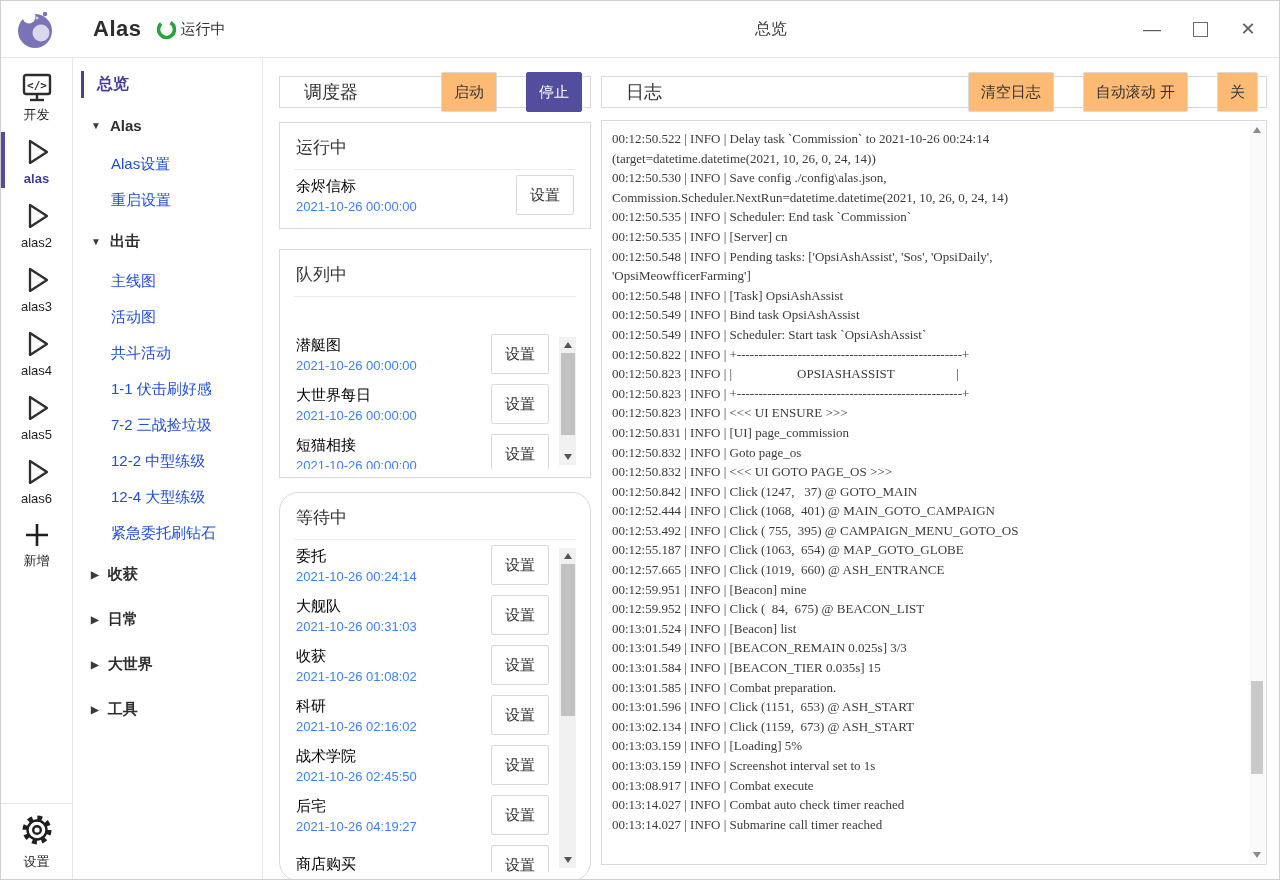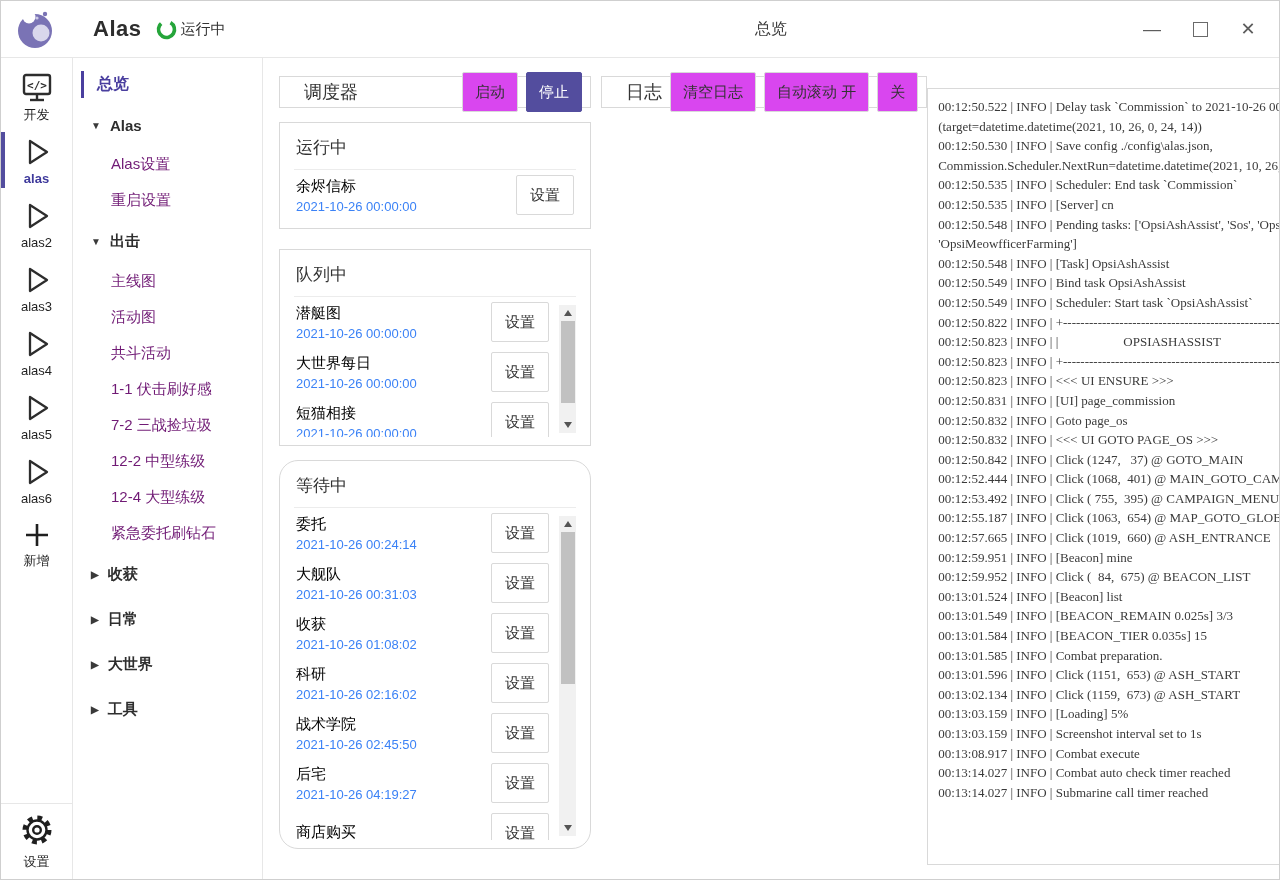--- a/index.html
+++ b/index.html
@@ -25,38 +25,38 @@
   .rail-item svg{display:block;}
   .rail-label{font-size:13px;color:#1f1f1f;margin-top:3px;line-height:15px;}
   .rail-item.active:before{content:"";position:absolute;left:0;top:4px;bottom:4px;width:4px;background:#534d9e;}
   .rail-item.active .rail-label{color:#3f3a9c;font-weight:bold;}
   .rail-bottom{position:absolute;bottom:0;left:0;right:0;border-top:1px solid #e7e7e7;display:flex;flex-direction:column;align-items:center;padding:9px 0 10px;cursor:pointer;}
   
   .menu{width:190px;flex:none;border-right:1px solid #e7e7e7;padding-top:13px;box-sizing:border-box;overflow:hidden;}
   .m-active{border-left:3px solid #4a3f9f;margin:0 0 6px 8px;padding:3px 0 3px 13px;color:#4a3f9f;font-weight:bold;font-size:16px;cursor:pointer;}
   .m-group{display:flex;align-items:center;padding:13px 0 13px 18px;font-weight:bold;font-size:15px;color:#2e2e2e;cursor:pointer;}
   .m-group .arrow{font-size:10px;margin-right:9px;color:#3a3a3a;}
-  .m-sub{padding:8px 0 9px 38px;font-size:15px;color:#701a75;cursor:pointer;}
+  .m-sub{padding:8px 0 9px 38px;font-size:15px;color:#1d4ed8;cursor:pointer;}
   
   .main{flex:1;display:flex;padding:18px 12px 14px 16px;gap:10px;min-width:0;box-sizing:border-box;}
   .col-left{width:312px;flex:none;display:flex;flex-direction:column;}
-  .col-right{flex:1;display:flex;flex-direction:row;min-width:0;}
+  .col-right{flex:1;display:flex;flex-direction:column;min-width:0;}
   .card{border:1px solid #d9d9d9;background:#fff;box-sizing:border-box;}
-  .topbar{height:32px;flex:none;display:flex;align-items:center;padding:0 8px 0 24px;}
+  .topbar{height:32px;flex:none;display:flex;align-items:center;padding:0 8px 0 24px;gap:21px;}
   .topbar .bar-title{flex:1;font-size:18px;color:#333;}
-  .btn{height:40px;border:1px solid #d9d9d9;background:#d946ef;color:#333;font-size:15px;padding:0 12px;margin-left:8px;
+  .btn{height:40px;border:1px solid #d9d9d9;background:#fdba74;color:#333;font-size:15px;padding:0 12px;margin-left:8px;
        font-family:inherit;border-radius:2px;cursor:pointer;box-sizing:border-box;}
   .btn.primary{background:#534d9e;border-color:#534d9e;color:#fff;}
   
   .sec{margin-top:14px;padding:0 14px 8px;}
   .sec-title{font-size:17px;color:#333;padding:13px 2px 10px;border-bottom:1px solid #ececec;}
   .list-wrap{position:relative;}
   .list-wrap.scrolly{padding-right:25px;}
   .viewport{overflow:hidden;}
-  .vp-queue{height:140px;}
+  .vp-queue{height:140px;margin-top:32px;}
   .vp-wait{height:332px;}
   .task-row{display:flex;align-items:center;padding:6px 2px;height:50px;box-sizing:border-box;}
   .task-info{flex:1;min-width:0;}
   .task-name{font-size:15px;color:#000000;line-height:20px;}
   .task-time{font-size:13px;color:#3b82f6;line-height:16px;margin-top:3px;}
   .btn-setting{width:58px;height:40px;border:1px solid #d9d9d9;background:#fff;color:#333;font-size:15px;font-family:inherit;border-radius:2px;cursor:pointer;flex:none;}
   
   .sb{position:absolute;right:0;top:8px;bottom:4px;width:17px;background:#f1f1f1;}
   .sb .tri-up,.sb .tri-down{position:absolute;left:50%;transform:translateX(-50%);width:0;height:0;border-left:4.5px solid transparent;border-right:4.5px solid transparent;cursor:pointer;}
   .sb .tri-up{top:5px;border-bottom:6px solid #555;}

